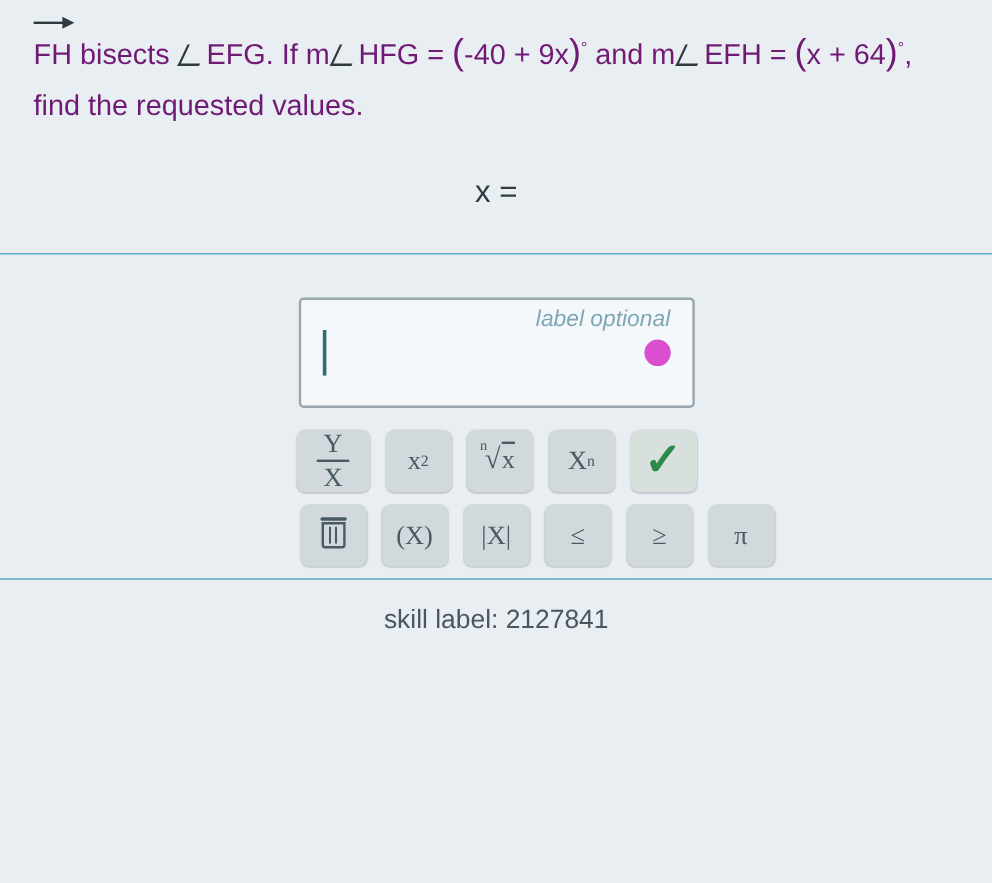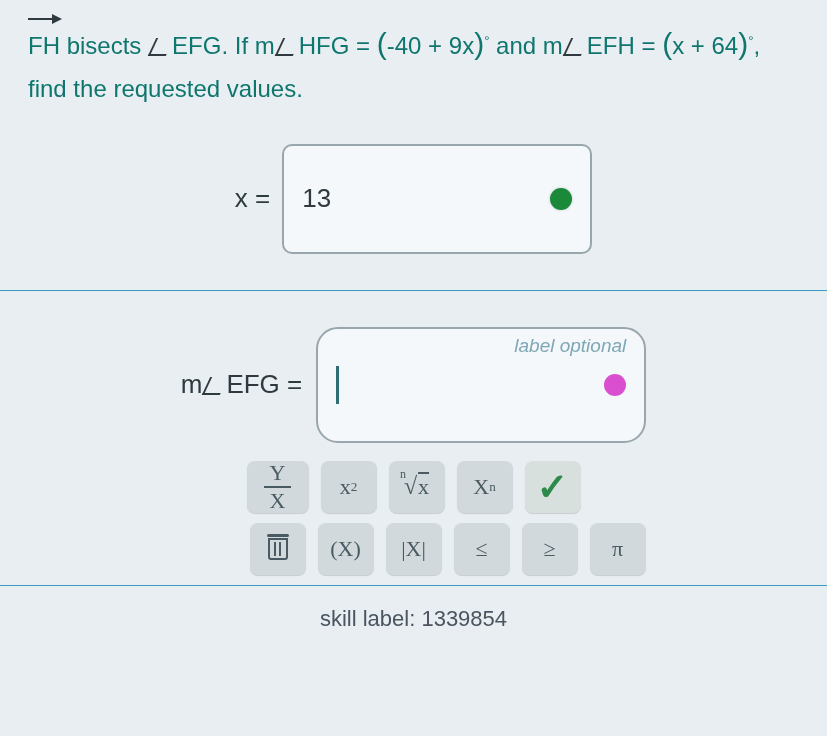--- a/index.html
+++ b/index.html
@@ -10,21 +10,21 @@
     font-family: Arial, Helvetica, sans-serif;
     color: #2a3035;
     position: relative;
     overflow: hidden;
   }
   .problem {
     padding: 18px 28px 10px 28px;
     font-size: 24px;
     line-height: 1.7;
     font-weight: 500;
-    color: #0f766e;
+    color: #701a75;
   }
   .ray { position: relative; display: inline-block; }
   .ray::before {
     content: "";
     position: absolute;
     top: -8px; left: 0; right: 6px;
     height: 2px;
     background: #2f3a40;
   }
   .ray::after {
@@ -82,23 +82,23 @@
     align-items: center;
     gap: 18px;
   }
   .row-input {
     display: flex;
     align-items: center;
     gap: 14px;
   }
   .inputbox2 {
     border: 2px solid #9aa6ae;
-    border-radius: 22px;
+    border-radius: 4px;
     background: #f4f8fb;
-    height: 116px;
+    height: 92px;
     width: 330px;
     position: relative;
     padding: 8px 16px;
   }
   .label-opt {
     position: absolute;
     top: 6px; right: 18px;
     color: #7fa7b5;
     font-size: 19px;
     font-style: italic;
@@ -197,33 +197,26 @@
 </style>
 </head>
 <body>
 
 <div class="problem">
   <span class="ray">FH</span><span> bisects </span><span class="angle"></span><span>EFG</span><span>. If m</span><span class="angle"></span><span>HFG</span><span> = </span><span style="font-size:30px">(</span><span>-40 + 9x</span><span style="font-size:30px">)</span><sup class="deg">°</sup><span> and m</span><span class="angle"></span><span>EFH</span><span> = </span><span style="font-size:30px">(</span><span>x + 64</span><span style="font-size:30px">)</span><sup class="deg">°</sup><span>, find the requested values.</span>
 </div>
 
 <div class="section1">
   <span class="lbl">x = </span>
-  <div class="inputbox">
-    <span class="inputbox-value">13</span>
-    <span class="dot green"></span>
-  </div>
 </div>
 
 <hr class="divider">
 
 <div class="section2">
   <div class="row-input">
-    <span class="lbl">
-      <span>m</span><span class="angle"></span><span>EFG</span><span> = </span>
-    </span>
     <div class="inputbox2">
       <span class="label-opt">label optional</span>
       <span class="cursor"></span>
       <span class="dot magenta dot2"></span>
     </div>
   </div>
 
   <div class="keys">
     <div class="keyrow">
       <div class="key wide">
@@ -270,14 +263,14 @@
       <div class="key">
         <span>π</span>
       </div>
     </div>
   </div>
 </div>
 
 <hr class="divider">
 
 <div class="footer">
-  <span>skill label: </span><span>1339854</span>
+  <span>skill label: </span><span>2127841</span>
 </div>
 
 </body></html>

